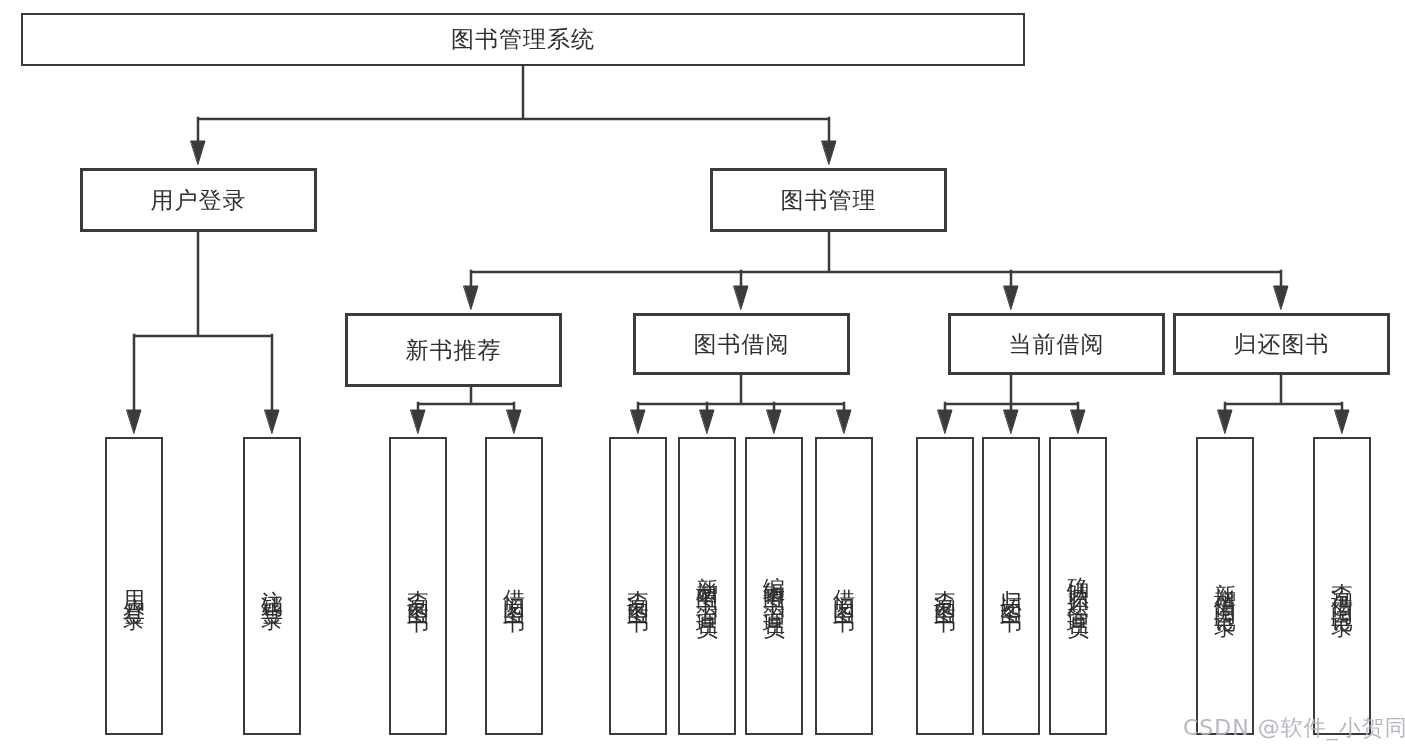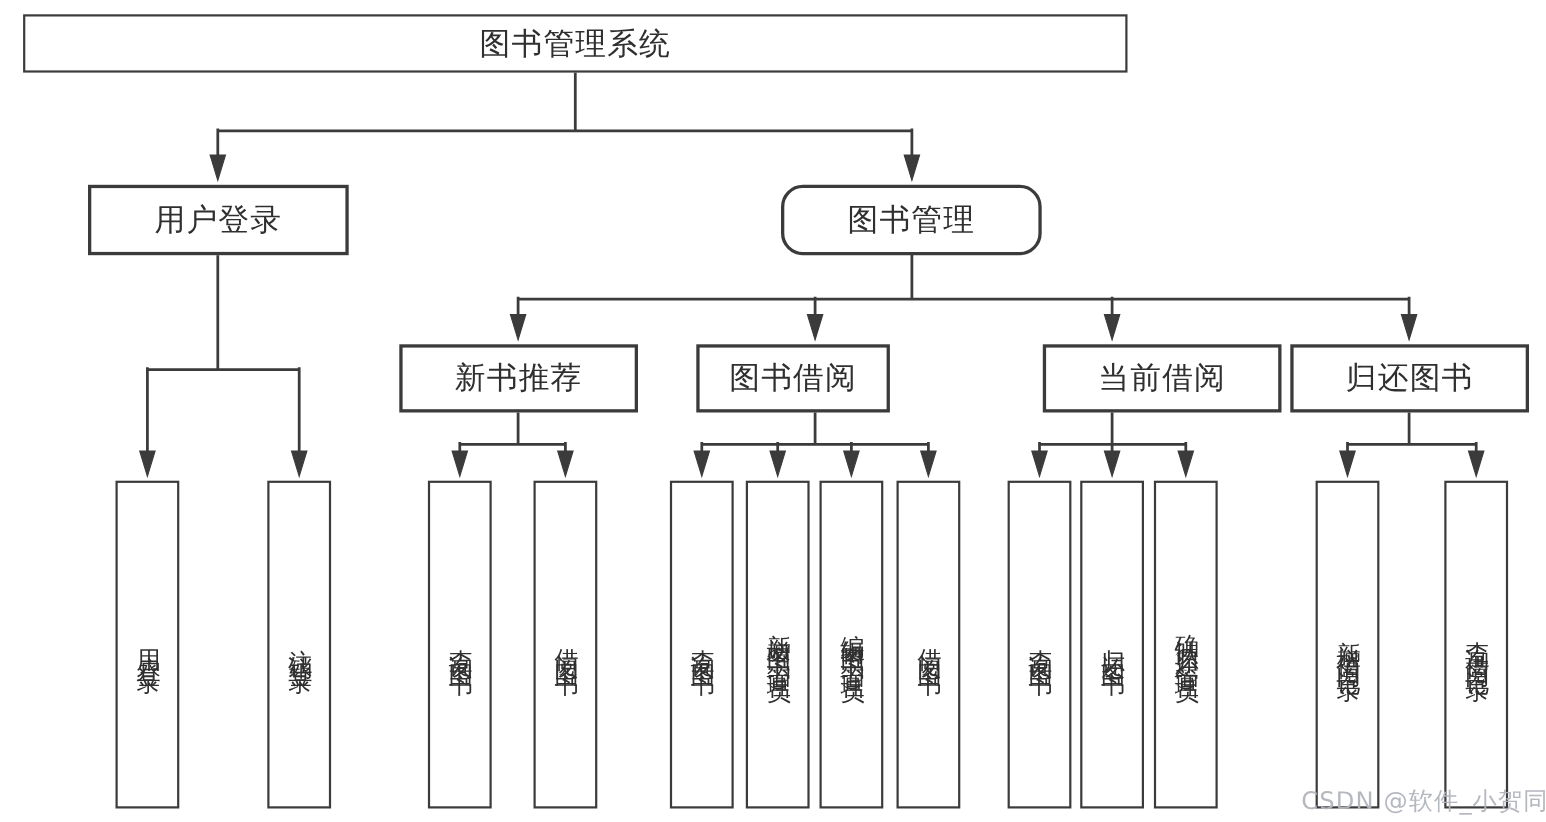--- a/index.html
+++ b/index.html
@@ -13,30 +13,30 @@
   }
   .wires { position: absolute; left: 0; top: 0; width: 1405px; height: 747px; }
   .node {
     position: absolute;
     box-sizing: border-box;
     background: #ffffff;
     border: 3px solid #3b3b3b;
     display: flex;
     align-items: center;
     justify-content: center;
-    font-size: 28px;
+    font-size: 23px;
     color: #2f2f2f;
     letter-spacing: 1px;
     white-space: nowrap;
   }
   #n-root   { left: 21px;  top: 13px;  width: 1004px; height: 53px; border-width: 2.5px; }
   #n-l2-0   { left: 80px;  top: 168px; width: 237px;  height: 64px; }
-  #n-l2-1   { left: 710px; top: 168px; width: 237px;  height: 64px; border-radius: 20px; }
-  #n-l3-0   { left: 363px; top: 313px; width: 217px;  height: 62px; }
-  #n-l3-1   { left: 633px; top: 313px; width: 176px;  height: 62px; font-family: Liberation Serif, serif; }
+  #n-l2-1   { left: 710px; top: 168px; width: 237px;  height: 64px; }
+  #n-l3-0   { left: 345px; top: 313px; width: 217px;  height: 74px; }
+  #n-l3-1   { left: 633px; top: 313px; width: 217px;  height: 62px; font-family: Liberation Serif, serif; }
   #n-l3-2   { left: 948px; top: 313px; width: 217px;  height: 62px; }
   #n-l3-3   { left: 1173px;top: 313px; width: 217px;  height: 62px; }
   .node-v {
     position: absolute;
     box-sizing: border-box;
     top: 437px;
     width: 58px;
     height: 298px;
     background: #ffffff;
     border: 2.5px solid #3b3b3b;

